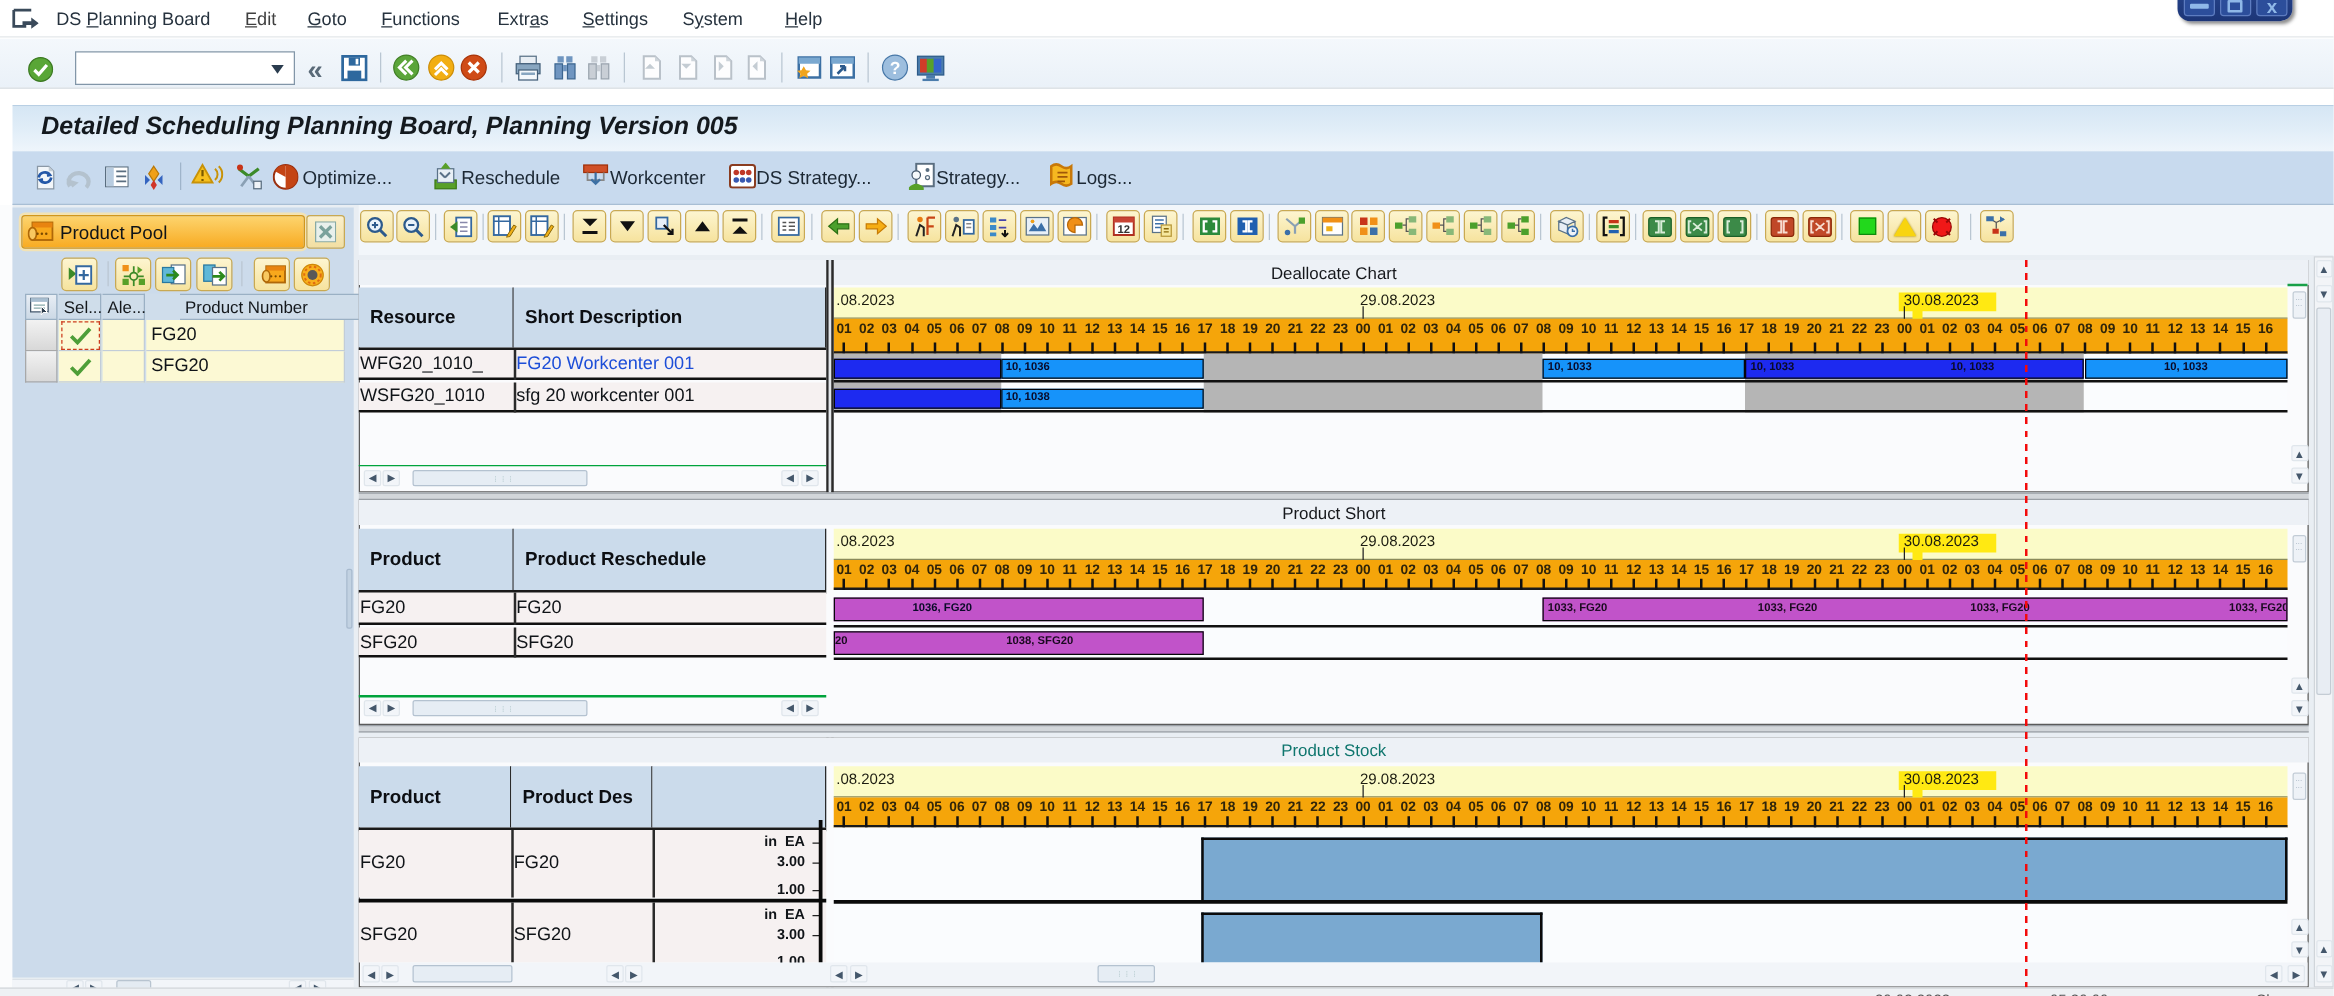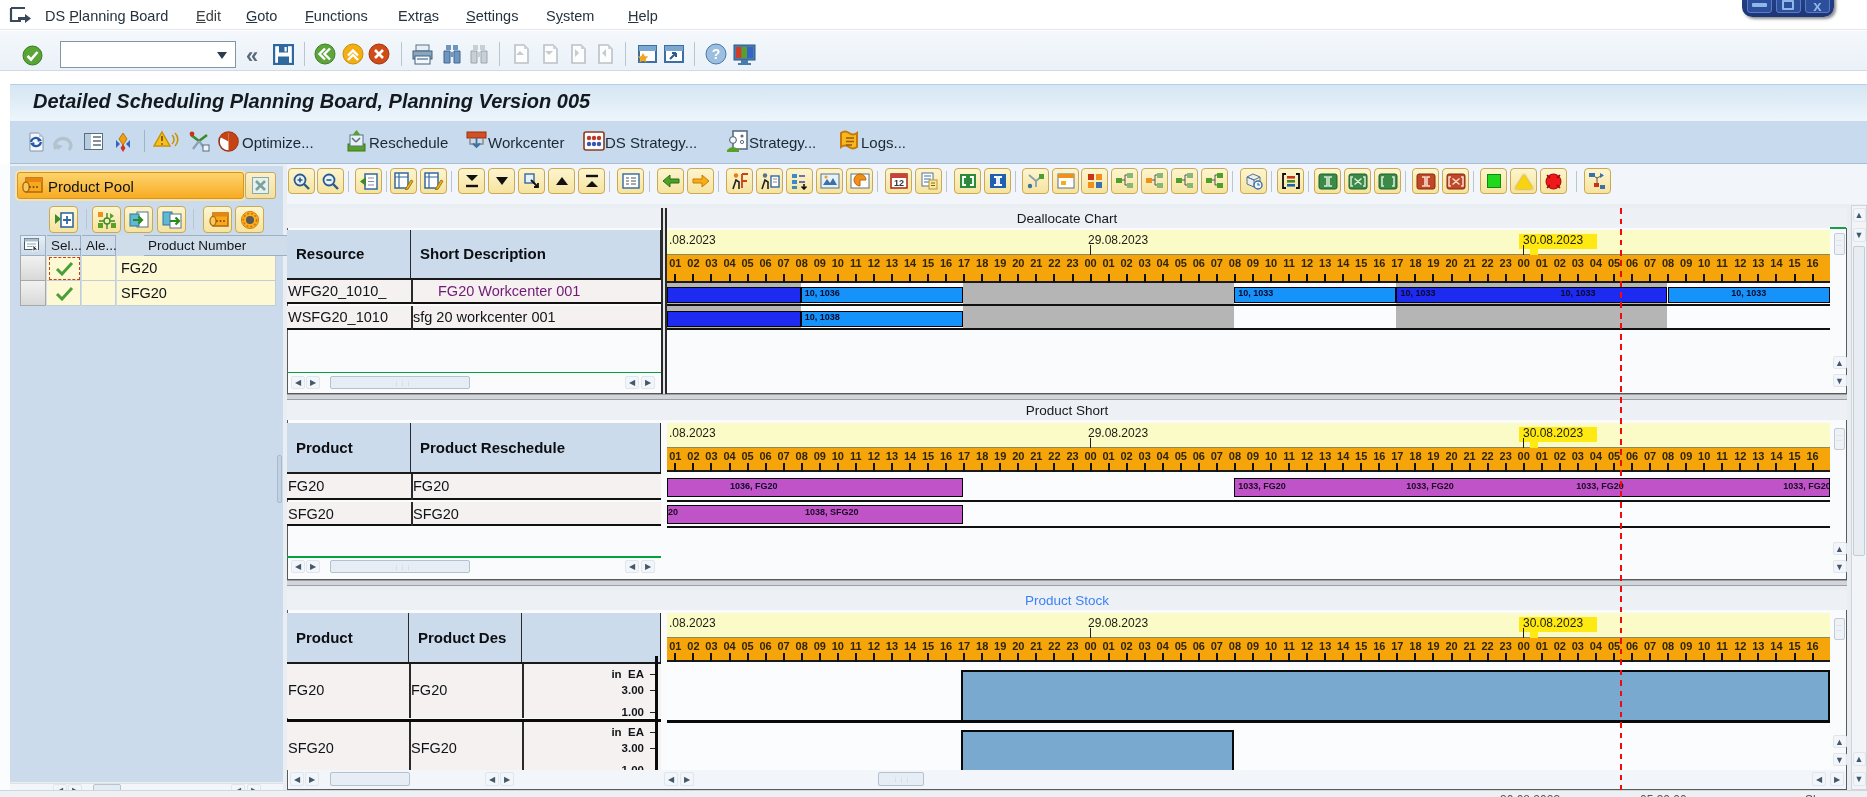--- a/index.html
+++ b/index.html
@@ -747,21 +747,21 @@
     <div style="position:absolute;left:3px;top:0.5px;font-size:9px;font-weight:700;color:#0a0a28;white-space:nowrap;">10, 1038</div>
   </div>
 <div class="ab" style="left:287.0px;top:229.5px;width:124px;height:48px;background:#cbdbeb;border-right:1.5px solid #2a2a2a;"></div>
 <div class="ab" style="left:296.0px;top:244.5px;font-size:15px;font-weight:700;color:#0c0e12;">Resource</div>
 <div class="ab" style="left:411px;top:229.5px;width:250px;height:48px;background:#cbdbeb;border-right:1.5px solid #2a2a2a;"></div>
 <div class="ab" style="left:420px;top:244.5px;font-size:15px;font-weight:700;color:#0c0e12;">Short Description</div>
 <div class="ab" style="left:287.0px;top:277.5px;width:374.0px;height:2.5px;background:#1a1a1a;"></div>
 <div class="ab" style="left:287.0px;top:280px;width:374.0px;height:24px;background:#f6f1f1;border-bottom:2px solid #111;"></div>
 <div class="ab" style="left:411px;top:280px;width:1.5px;height:24px;background:#2a2a2a;"></div>
 <div class="ab" style="left:288px;top:283px;font-size:14.5px;color:#101418;">WFG20_1010_</div>
-<div class="ab" style="left:413px;top:283px;font-size:14.5px;color:#701a75;padding-left:25px;">FG20 Workcenter 001</div>
+<div class="ab" style="left:413px;top:283px;font-size:14.5px;color:#1d4ed8;">FG20 Workcenter 001</div>
 <div class="ab" style="left:287.0px;top:305.5px;width:374.0px;height:24px;background:#f6f1f1;border-bottom:2px solid #111;"></div>
 <div class="ab" style="left:411px;top:305.5px;width:1.5px;height:24px;background:#2a2a2a;"></div>
 <div class="ab" style="left:288px;top:308.5px;font-size:14.5px;color:#101418;">WSFG20_1010</div>
 <div class="ab" style="left:413px;top:308.5px;font-size:14.5px;color:#101418;">sfg 20 workcenter 001</div>
 <div class="ab" style="left:287.0px;top:371.5px;width:374.0px;height:1.6px;background:#00a33c;"></div>
 <div class="arrbtn" style="left:291px;top:375.5px;width:14px;height:13px;font-size:8px;">◀</div>
 <div class="arrbtn" style="left:306px;top:375.5px;width:14px;height:13px;font-size:8px;">▶</div>
 <div class="arrbtn" style="left:625px;top:375.5px;width:14px;height:13px;font-size:8px;">◀</div>
 <div class="arrbtn" style="left:641px;top:375.5px;width:14px;height:13px;font-size:8px;">▶</div>
 <div class="ab" style="left:330px;top:375.5px;width:140px;height:13px;background:#e6edf4;border:1px solid #b4c2d0;border-radius:2px;"></div>
@@ -953,21 +953,21 @@
 <div class="arrbtn" style="left:625px;top:560px;width:14px;height:13px;font-size:8px;">◀</div>
 <div class="arrbtn" style="left:641px;top:560px;width:14px;height:13px;font-size:8px;">▶</div>
 <div class="ab" style="left:330px;top:560px;width:140px;height:13px;background:#e6edf4;border:1px solid #b4c2d0;border-radius:2px;"></div>
 <div class="ab" style="left:394px;top:564px;width:12px;height:5px;color:#8aa;font-size:5px;letter-spacing:1px;">⋮⋮⋮</div>
 <div class="ab" style="left:1832px;top:400px;width:14px;height:0px;"></div>
 <div class="ab" style="left:1833.5px;top:428px;width:11px;height:22px;background:#eef2f7;border:1px solid #c2ccd6;border-radius:2px;color:#98a8b8;font-size:6px;line-height:5px;text-align:center;padding-top:3px;">…<br>…</div>
 <div class="arrbtn" style="left:1832.5px;top:542px;width:14px;height:13px;font-size:9px;">▲</div>
 <div class="arrbtn" style="left:1832.5px;top:560px;width:14px;height:13px;font-size:9px;">▼</div>
 <div class="ab dots2" style="left:287.0px;top:590px;width:1560.0px;height:200px;background:#fafbfd;border:1.5px solid #5a5a5a;"></div>
 <div class="ab" style="left:287.0px;top:590px;width:1560.0px;height:20px;background:#edf1f6;"></div>
-<div class="ab" style="left:287.0px;top:593px;width:1560.0px;text-align:center;font-size:13.5px;color:#3b82f6;">Product Stock</div>
+<div class="ab" style="left:287.0px;top:593px;width:1560.0px;text-align:center;font-size:13.5px;color:#0f766e;">Product Stock</div>
 <div class="ab" style="left:666.5px;top:613px;width:1163.5px;height:25px;background:#fbfbc8;border-bottom:1px solid #8a8a5a;"></div>
 <div class="ab" style="left:666.5px;top:638px;width:1163.5px;height:24px;background:#f5a50a;border-bottom:2.5px solid #1a1a1a;"></div>
 <div class="ab" style="left:1519px;top:617px;width:78px;height:15px;background:#ffe912;"></div>
 <div class="ab" style="left:1530px;top:631px;width:8px;height:7px;background:#ffe912;"></div>
 <div class="ab" style="left:669px;top:616px;font-size:12px;color:#1c1c10;">.08.2023</div>
 <div class="ab" style="left:1088px;top:616px;font-size:12px;color:#1c1c10;">29.08.2023</div>
 <div class="ab" style="left:1523px;top:616px;font-size:12px;color:#1c1c10;">30.08.2023</div>
 <div class="ab" style="left:1089.5px;top:628px;width:1.5px;height:10px;background:#222;"></div>
 <div class="ab" style="left:1522.8px;top:628px;width:1.5px;height:10px;background:#222;"></div>
 <div class="ab" style="left:666.3px;top:640px;width:18px;text-align:center;font-size:11px;font-weight:700;color:#30250a;">01</div>

